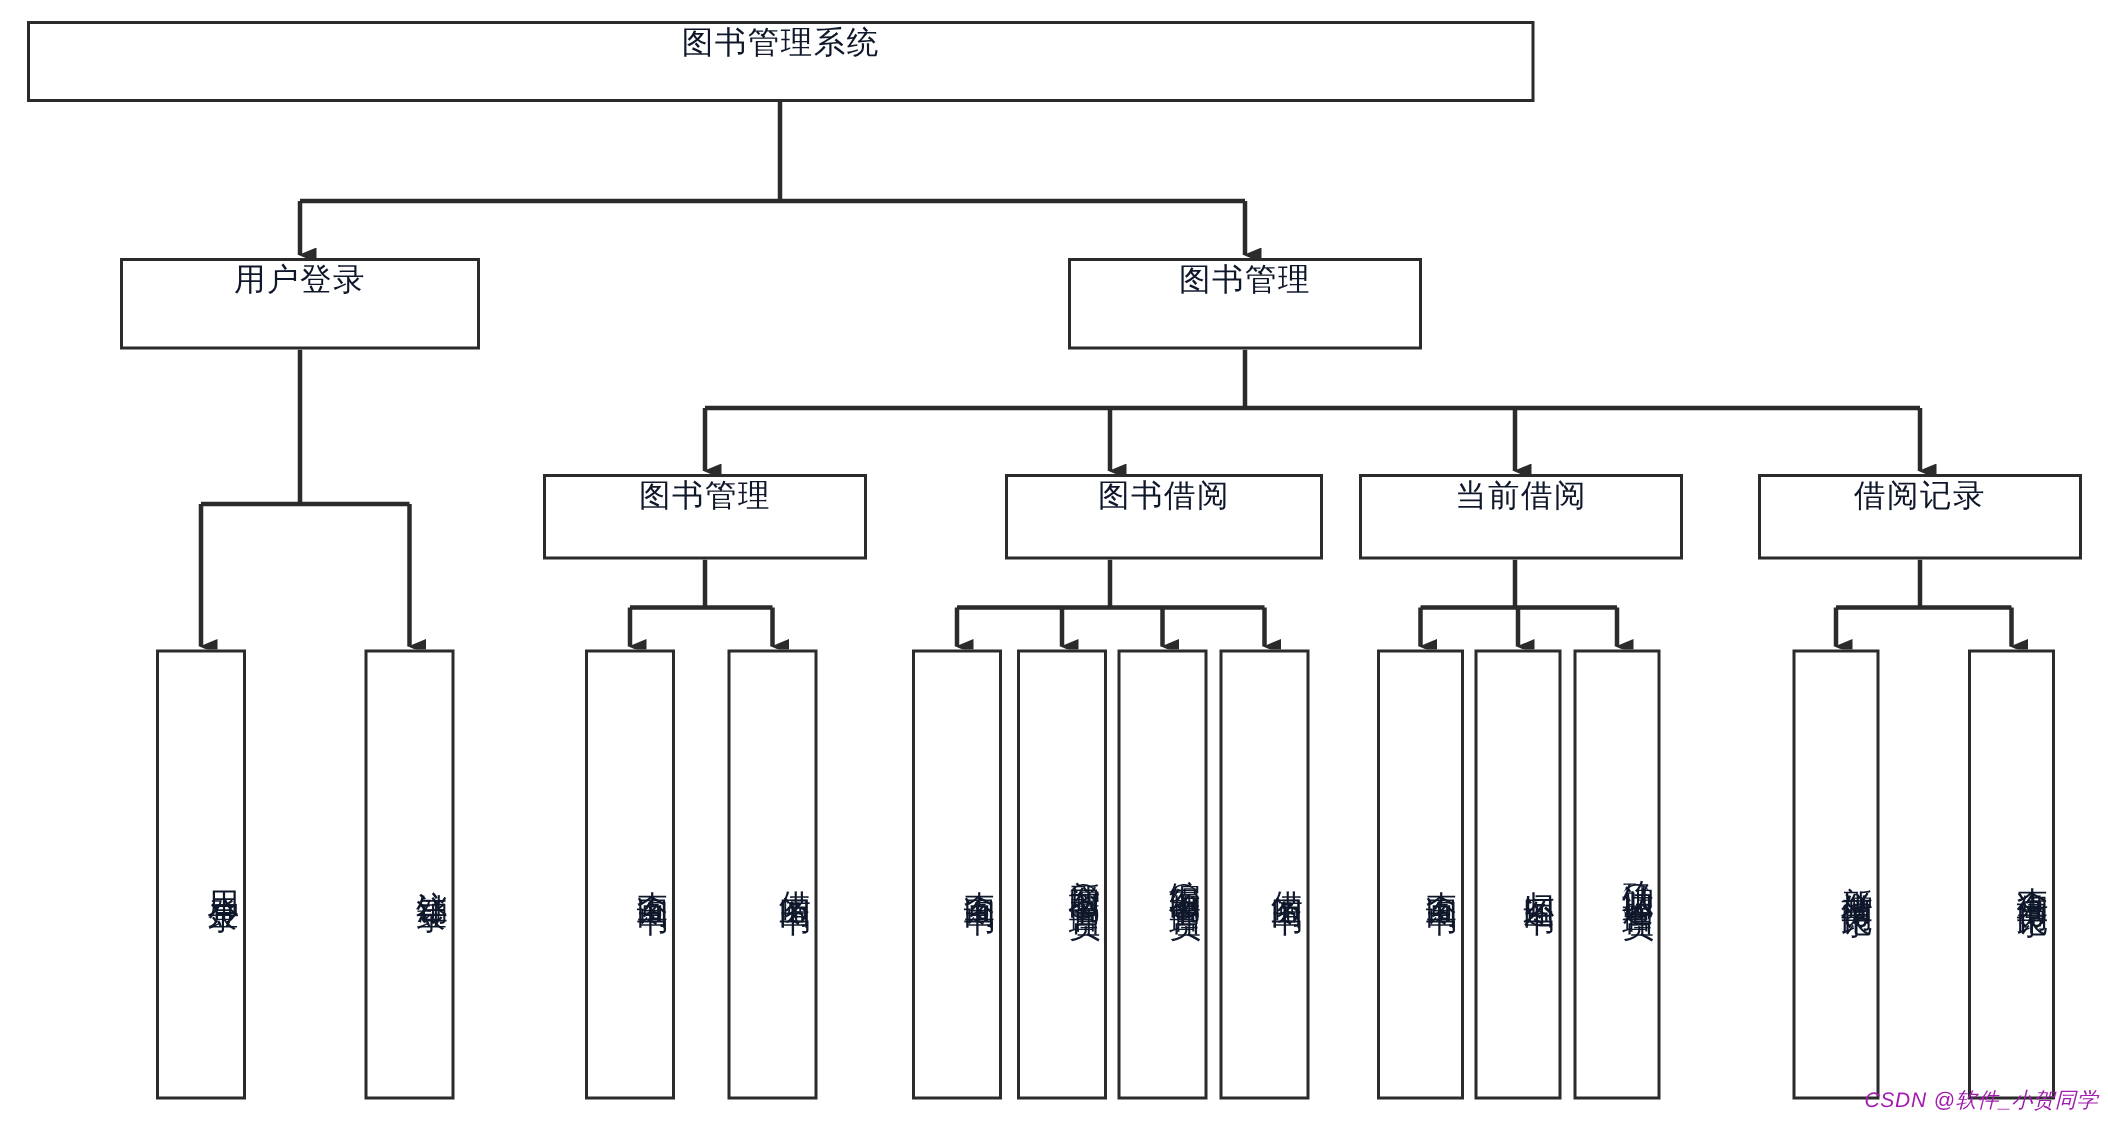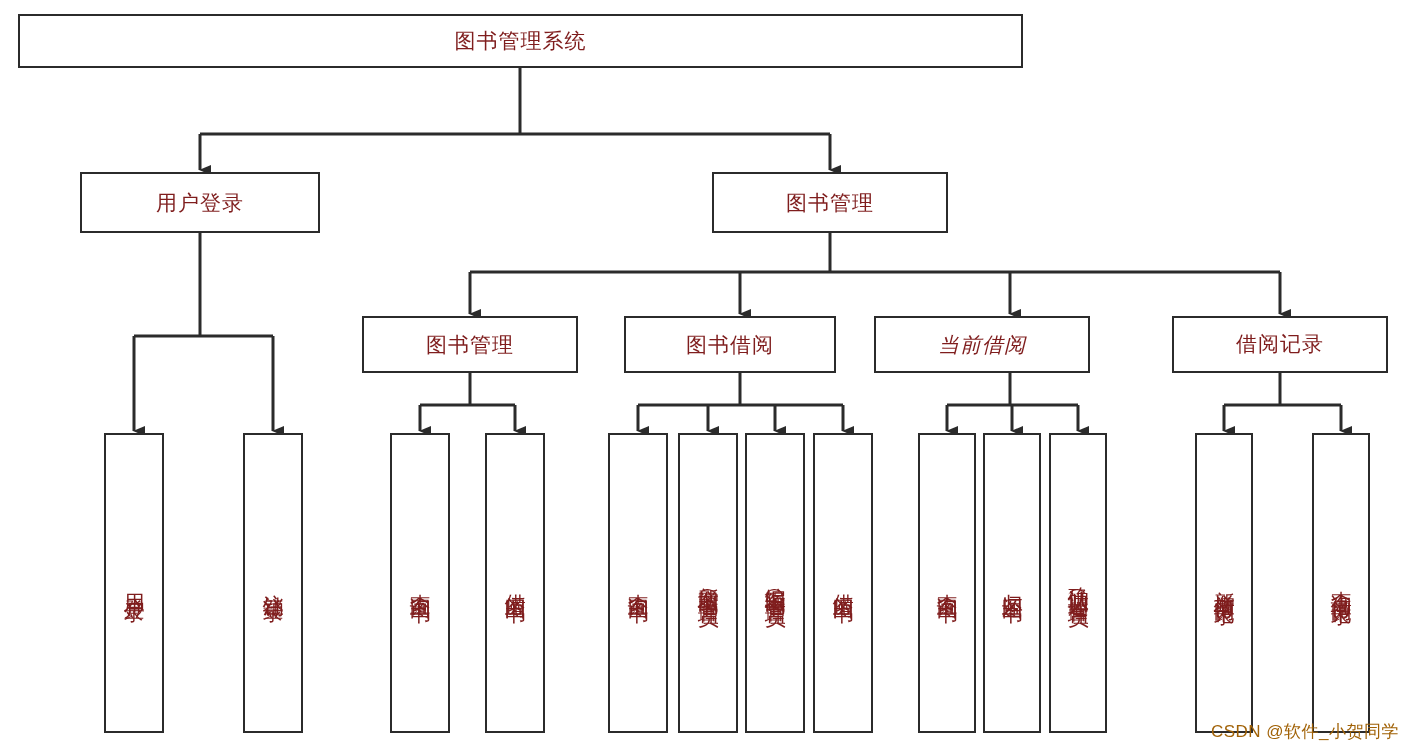--- a/index.html
+++ b/index.html
@@ -16,23 +16,22 @@
     height: 747px;
     background: #ffffff;
     overflow: hidden;
   }
   .node {
     position: absolute;
     box-sizing: border-box;
     border: 2px solid #2b2b2b;
     background: #ffffff;
     display: flex;
-    align-items: center;
     justify-content: center;
-    color: #7f1d1d;
+    color: #0f172a;
   }
   .node.horiz {
     font-size: 21px;
     letter-spacing: 1px;
     line-height: 1.2;
   }
   .node.vert {
     writing-mode: vertical-rl;
     text-orientation: upright;
     font-size: 21px;
@@ -52,25 +51,26 @@
     left: 0;
     top: 0;
     width: 1405px;
     height: 747px;
     pointer-events: none;
   }
   .watermark {
     position: absolute;
     right: 6px;
     bottom: 4px;
-    font-size: 17px;
-    color: #a16207;
+    font-size: 14px;
+    color: #a21caf;
     letter-spacing: 0.5px;
     white-space: nowrap;
     font-family: "Liberation Sans", "DejaVu Sans", sans-serif;
+    font-style: italic;
   }
 </style>
 </head>
 <body>
 
 <div id="canvas">
 
   <svg id="edges" viewBox="0 0 1405 747" xmlns="http://www.w3.org/2000/svg">
     <defs>
       <marker id="arrow" viewBox="0 0 10 12" refX="5" refY="11" markerWidth="10" markerHeight="12" orient="auto-start-reverse" markerUnits="userSpaceOnUse">
@@ -120,24 +120,24 @@
       </div>
       <div class="node horiz" style="left: 80px; top: 172px; width: 240px; height: 61px;">
         <span class="hlabel">用户登录</span>
       </div>
       <div class="node horiz" style="left: 712px; top: 172px; width: 236px; height: 61px;">
         <span class="hlabel">图书管理</span>
       </div>
       <div class="node horiz" style="left: 362px; top: 316px; width: 216px; height: 57px;">
         <span class="hlabel">图书管理</span>
       </div>
-      <div class="node horiz" style="left: 624px; top: 316px; width: 212px; height: 57px;">
+      <div class="node horiz" style="left: 670px; top: 316px; width: 212px; height: 57px;">
         <span class="hlabel">图书借阅</span>
       </div>
-      <div class="node horiz" style="left: 874px; top: 316px; width: 216px; height: 57px; font-style: italic;">
+      <div class="node horiz" style="left: 906px; top: 316px; width: 216px; height: 57px;">
         <span class="hlabel">当前借阅</span>
       </div>
       <div class="node horiz" style="left: 1172px; top: 316px; width: 216px; height: 57px; font-family: Liberation Serif, serif;">
         <span class="hlabel">借阅记录</span>
       </div>
       <div class="node vert" style="left: 104px; top: 433px; width: 60px; height: 300px;">
         <span class="vlabel">用户登录</span>
       </div>
       <div class="node vert" style="left: 243px; top: 433px; width: 60px; height: 300px;">
         <span class="vlabel">注销登录</span>

